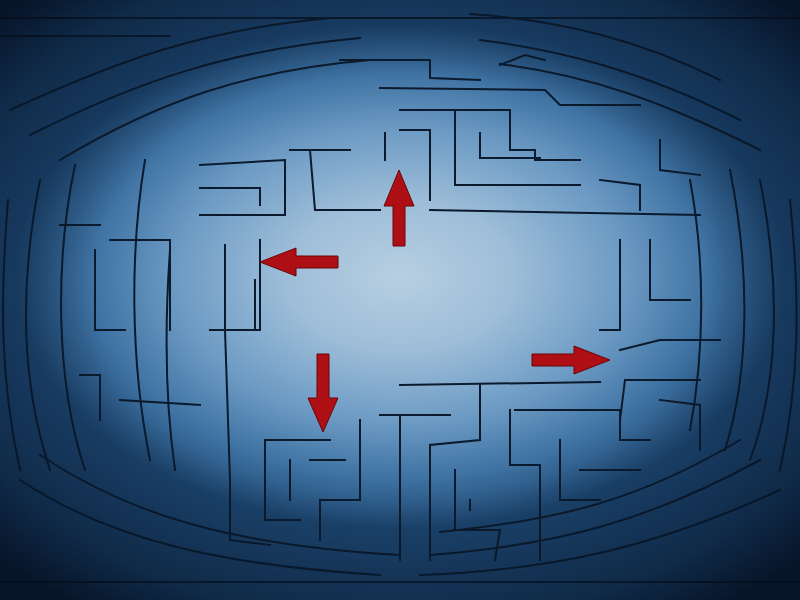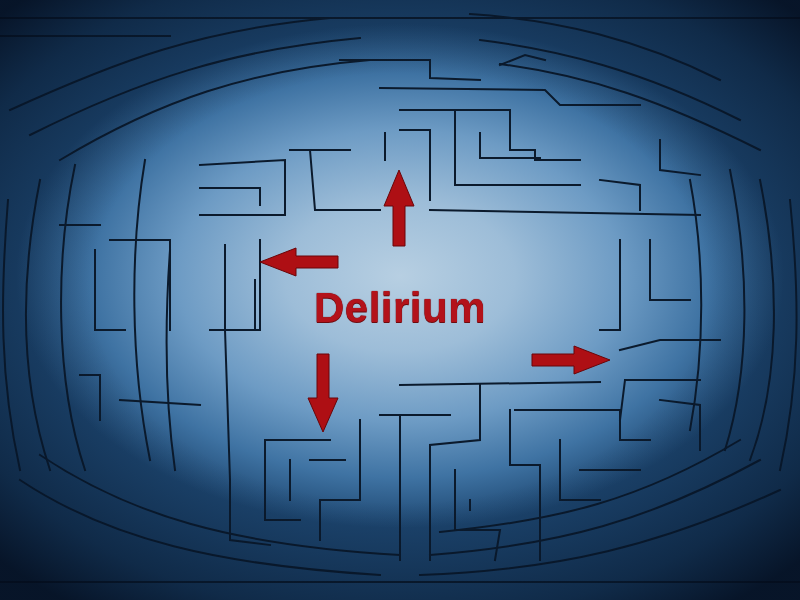--- a/index.html
+++ b/index.html
@@ -126,14 +126,13 @@
     <svg width="34" height="82" viewBox="0 0 34 82">
         <path d="M11 2 L23 2 L23 46 L32 46 L17 80 L2 46 L11 46 Z"></path>
       </svg>
   </div>
   <div class="arrow" style="left:530px; top:344px;">
     <svg width="82" height="32" viewBox="0 0 82 32">
         <path d="M2 10 L44 10 L44 2 L80 16 L44 30 L44 22 L2 22 Z"></path>
       </svg>
   </div>
 
-  <div class="title">Delirium</div>
 </div>
 
 </body></html>

